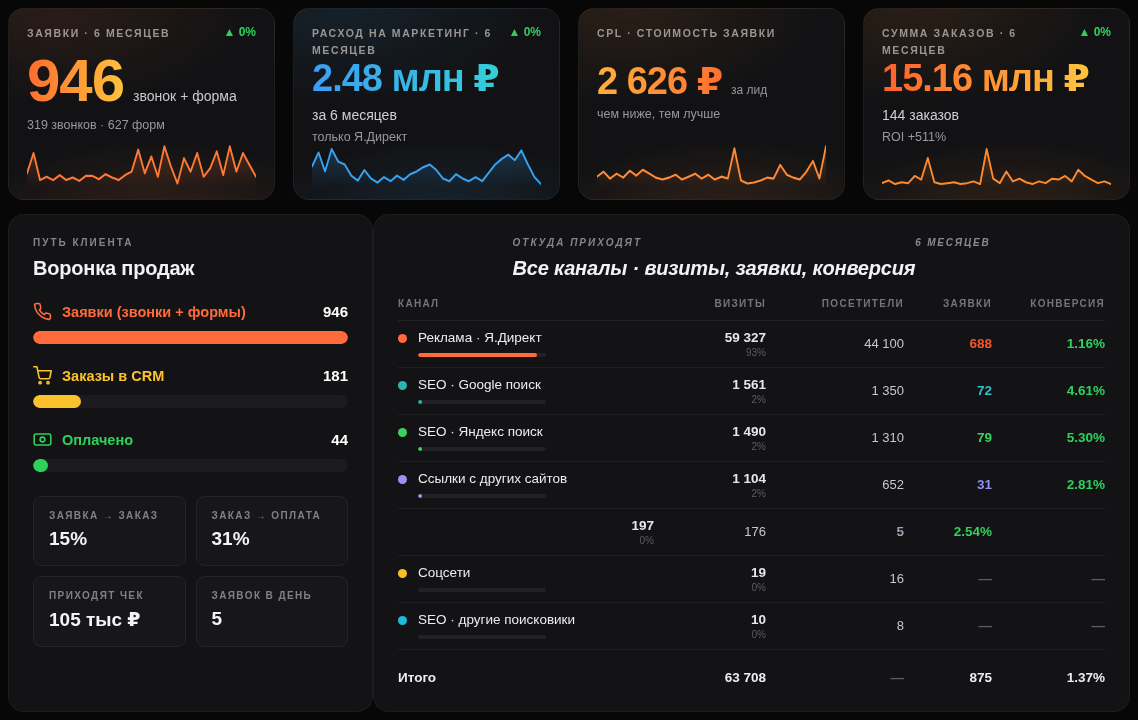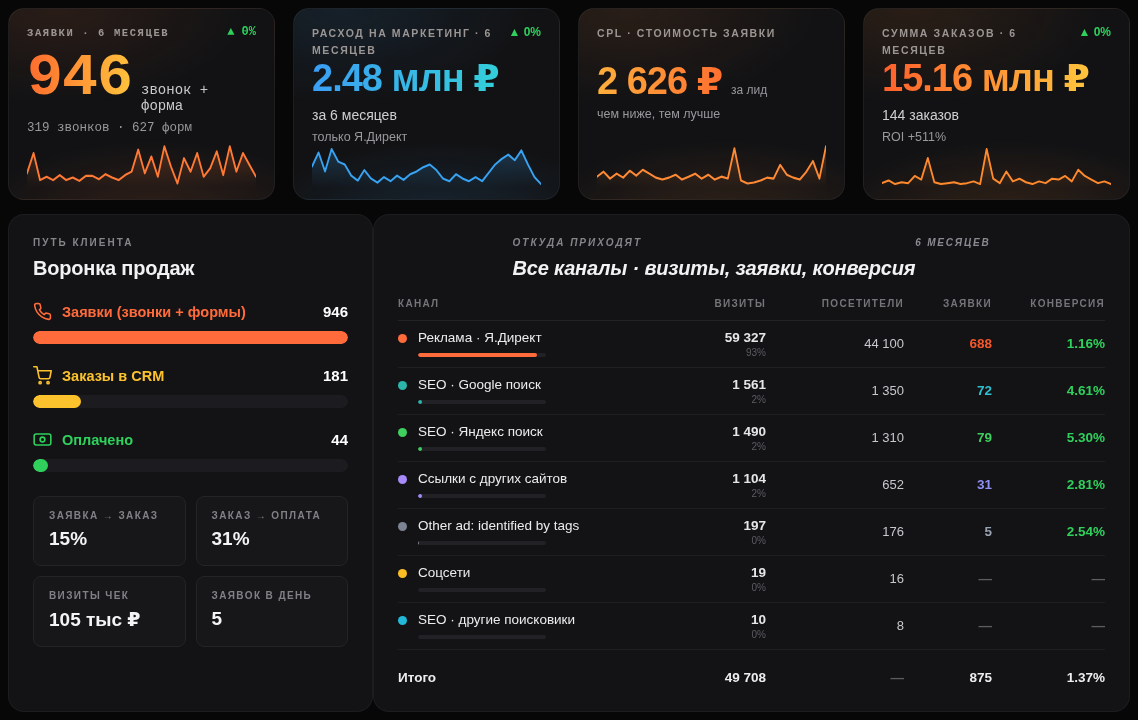--- a/index.html
+++ b/index.html
@@ -74,21 +74,21 @@
   .t-total .num { text-align:right; font-size:13.5px; font-weight:700; color:#ededf0; }
   .muted-dash { color:#5c5c61 !important; }
 </style>
 </head>
 <body>
 
 <div class="page">
 
   <div class="kpi-row">
 
-    <div class="kpi-card" style="background: radial-gradient(130% 90% at 18% 0%, rgba(255, 122, 53, 0.1), transparent 55%), radial-gradient(95% 55% at 55% 108%, rgba(255, 122, 53, 0.13), transparent 70%), rgb(18, 18, 20); font-family: Liberation Mono, monospace;">
+    <div class="kpi-card" style="background: radial-gradient(130% 90% at 18% 0%, rgba(255, 122, 53, 0.1), transparent 55%), radial-gradient(95% 55% at 55% 108%, rgba(255, 122, 53, 0.13), transparent 70%), rgb(18, 18, 20);">
       <div class="kpi-head">
         <div class="kpi-title">ЗАЯВКИ · 6 МЕСЯЦЕВ</div>
         <div class="kpi-badge">▲ 0%</div>
       </div>
       <div class="kpi-mid">
         <div class="kpi-value-row">
           <span class="kpi-value big" style="background-image: linear-gradient(95deg, rgb(255, 106, 46), rgb(255, 197, 61));">946</span>
           <span class="kpi-unit">звонок + форма</span>
         </div>
         <div class="sub-muted">319 звонков · 627 форм</div>
@@ -245,21 +245,21 @@
     <div class="stat-label">ЗАЯВКА → ЗАКАЗ</div>
     <div class="stat-value">15%</div>
   </div>
 
   <div class="stat-card">
     <div class="stat-label">ЗАКАЗ → ОПЛАТА</div>
     <div class="stat-value">31%</div>
   </div>
 
   <div class="stat-card">
-    <div class="stat-label">ВИЗИТЫ ЧЕК</div>
+    <div class="stat-label">ПРИХОДЯТ ЧЕК</div>
     <div class="stat-value">105 тыс ₽</div>
   </div>
 
   <div class="stat-card">
     <div class="stat-label">ЗАЯВОК В ДЕНЬ</div>
     <div class="stat-value">5</div>
   </div>
 </div>
     </div>
 
@@ -351,29 +351,20 @@
     <div class="c-visits">
       <span class="v-num">1 104</span>
       <span class="v-share">2%</span>
     </div>
     <div class="c-visitors">652</div>
     <div class="c-leads" style="color: rgb(143, 143, 245);">31</div>
     <div class="c-conv" style="color: rgb(47, 209, 92);">2.81%</div>
   </div>
 
   <div class="t-grid t-row">
-    <div class="c-name">
-      <span class="dot" style="background: rgb(124, 132, 148);"></span>
-      <span class="name-wrap">
-        <span class="ch-name">Other ad: identified by tags</span>
-        <span class="mini-track">
-                    <span class="mini-fill" style="display: block; width: 1%; background: rgb(124, 132, 148);"></span>
-                  </span>
-      </span>
-    </div>
     <div class="c-visits">
       <span class="v-num">197</span>
       <span class="v-share">0%</span>
     </div>
     <div class="c-visitors">176</div>
     <div class="c-leads" style="color: rgb(154, 163, 178);">5</div>
     <div class="c-conv" style="color: rgb(47, 209, 92);">2.54%</div>
   </div>
 
   <div class="t-grid t-row">
@@ -409,21 +400,21 @@
       <span class="v-num">10</span>
       <span class="v-share">0%</span>
     </div>
     <div class="c-visitors">8</div>
     <div class="c-leads" style="color: rgb(92, 92, 97);">—</div>
     <div class="c-conv" style="color: rgb(92, 92, 97);">—</div>
   </div>
 </div>
         <div class="t-grid t-row t-total">
           <span class="tt">Итого</span>
-          <span class="num">49 708</span>
+          <span class="num">63 708</span>
           <span class="num muted-dash">—</span>
           <span class="num">875</span>
           <span class="num" style="color: rgb(237, 237, 240);">1.37%</span>
         </div>
       </div>
     </div>
   </div>
 </div>
 
 </body></html>

